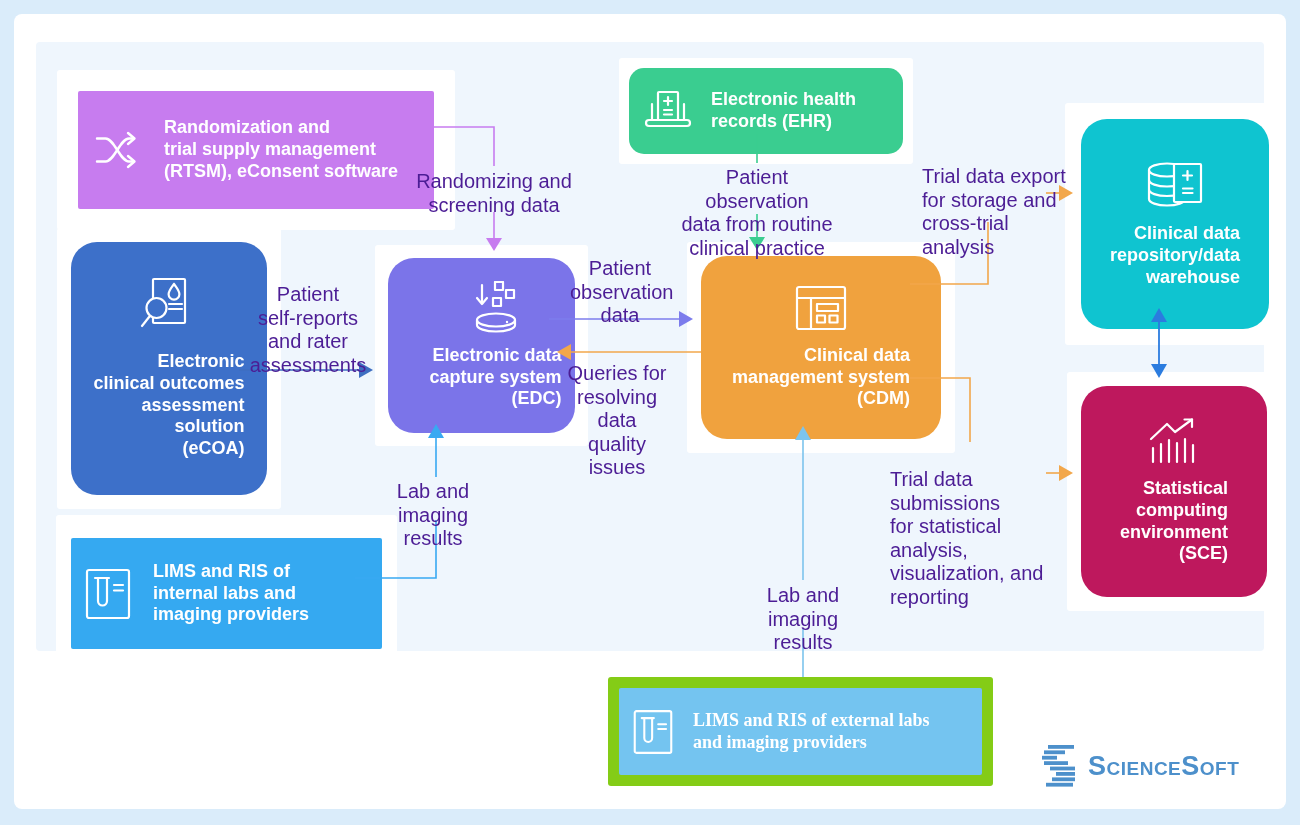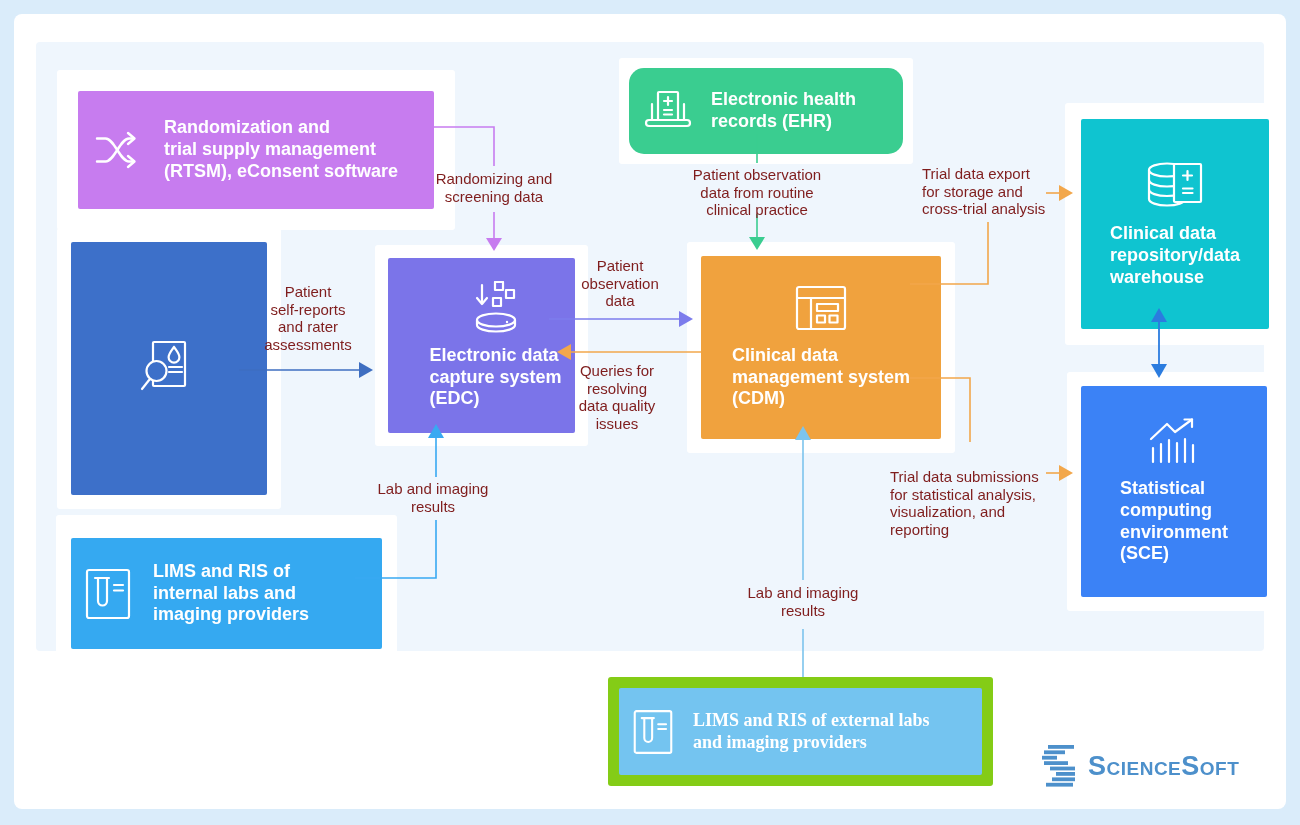--- a/index.html
+++ b/index.html
@@ -4,24 +4,24 @@
 <style>
   html,body{margin:0;padding:0;}
   body{font-family:"Liberation Sans",sans-serif;}
   #stage{position:relative;width:1300px;height:825px;overflow:hidden;}
   #card{position:absolute;left:14px;top:14px;width:1272px;height:795px;background:#fff;border-radius:8px;}
   #panel{position:absolute;left:36px;top:42px;width:1228px;height:609px;border-radius:4px;}
   .frame{position:absolute;background:#fff;border-radius:3px;display:flex;}
   .frame.tinted{background:#84cc16;font-family:Liberation Serif, serif;}
   .node{flex:1;display:flex;color:#fff;border-radius:2px;}
   .node-row{flex-direction:row;align-items:center;}
-  .node-col{flex-direction:column;align-items:center;justify-content:center;text-align:left;}
+  .node-col{flex-direction:column;align-items:center;justify-content:center;text-align:right;border-radius:26px;}
   .node-label{font-size:18px;font-weight:600;line-height:1.22;white-space:pre-line;}
   .icon{flex:0 0 auto;display:block;}
-  .edge-label{position:absolute;font-size:15px;line-height:1.18;color:#7f1d1d;white-space:pre-line;}
+  .edge-label{position:absolute;font-size:20px;line-height:1.18;color:#4c1d95;white-space:pre-line;}
   .edge-label.center{text-align:center;}
   #edges{position:absolute;left:0;top:0;pointer-events:none;}
   #logo{position:absolute;left:1038px;top:745px;display:flex;align-items:center;gap:10px;}
   #logo-text{font-size:27px;font-weight:700;font-variant:small-caps;letter-spacing:.5px;}
 </style>
 </head>
 <body>
 
 <div id="stage" style="background-color: rgb(218, 236, 250);">
   <div id="card" style="background-color: rgb(255, 255, 255);"></div>
@@ -63,20 +63,25 @@
     <div class="node node-col" style="gap: 16px; background-color: rgb(61, 112, 201);">
       <svg class="icon" width="58" height="58" viewBox="0 0 58 58">
         <g stroke="#fff" stroke-width="2.2" fill="none" stroke-linecap="round" stroke-linejoin="round">
           <rect x="13" y="2" width="32" height="44" rx="1"></rect>
           <path d="M34,7 c3.2,4.6 5.4,7 5.4,10.2 a5.4,5.4 0 0 1 -10.8,0 c0,-3.2 2.2,-5.6 5.4,-10.2"></path>
           <path d="M29,27 h13 M29,32 h13"></path>
           <circle cx="16.5" cy="31" r="10" fill="#3D70C9"></circle>
           <path d="M9.5,39.5 l-7.5,9.5"></path>
         </g>
       </svg>
+      <div class="node-label">Electronic
+clinical outcomes
+assessment
+solution
+(eCOA)</div>
     </div>
   </div>
 
   <div class="frame" style="left:375px;top:245px;width:187px;height:175px;padding:13px;">
     <div class="node node-col" style="gap: 10px; background-color: rgb(123, 116, 233); padding-left: 28px;">
       <svg class="icon" width="56" height="54" viewBox="0 0 56 54">
         <g stroke="#fff" stroke-width="2.2" fill="none" stroke-linecap="round" stroke-linejoin="round">
           <rect x="27" y="1" width="8" height="8"></rect>
           <rect x="38" y="9" width="8" height="8"></rect>
           <rect x="25" y="17" width="8" height="8"></rect>
@@ -124,21 +129,21 @@
           <path d="M38,29.5 h9.5 M38,34 h9.5"></path>
         </g>
       </svg>
       <div class="node-label">Clinical data
 repository/data
 warehouse</div>
     </div>
   </div>
 
   <div class="frame" style="left:1067px;top:372px;width:186px;height:211px;padding:14px;">
-    <div class="node node-col" style="gap: 14px; background-color: #3b82f6;">
+    <div class="node node-col" style="gap: 14px; background-color: #be185d;">
       <svg class="icon" width="56" height="46" viewBox="0 0 56 46">
         <g stroke="#fff" stroke-width="2.2" fill="none" stroke-linecap="round" stroke-linejoin="round">
           <path d="M7,30 V44 M15,26 V44 M23,22 V44 M31,25 V44 M39,21 V44 M47,27 V44"></path>
           <path d="M5,21 L21,6 L29,14 L46,1.5"></path>
           <path d="M38.5,1.5 h7.5 M46,1.5 v7.5"></path>
         </g>
       </svg>
       <div class="node-label">Statistical
 computing
 environment

